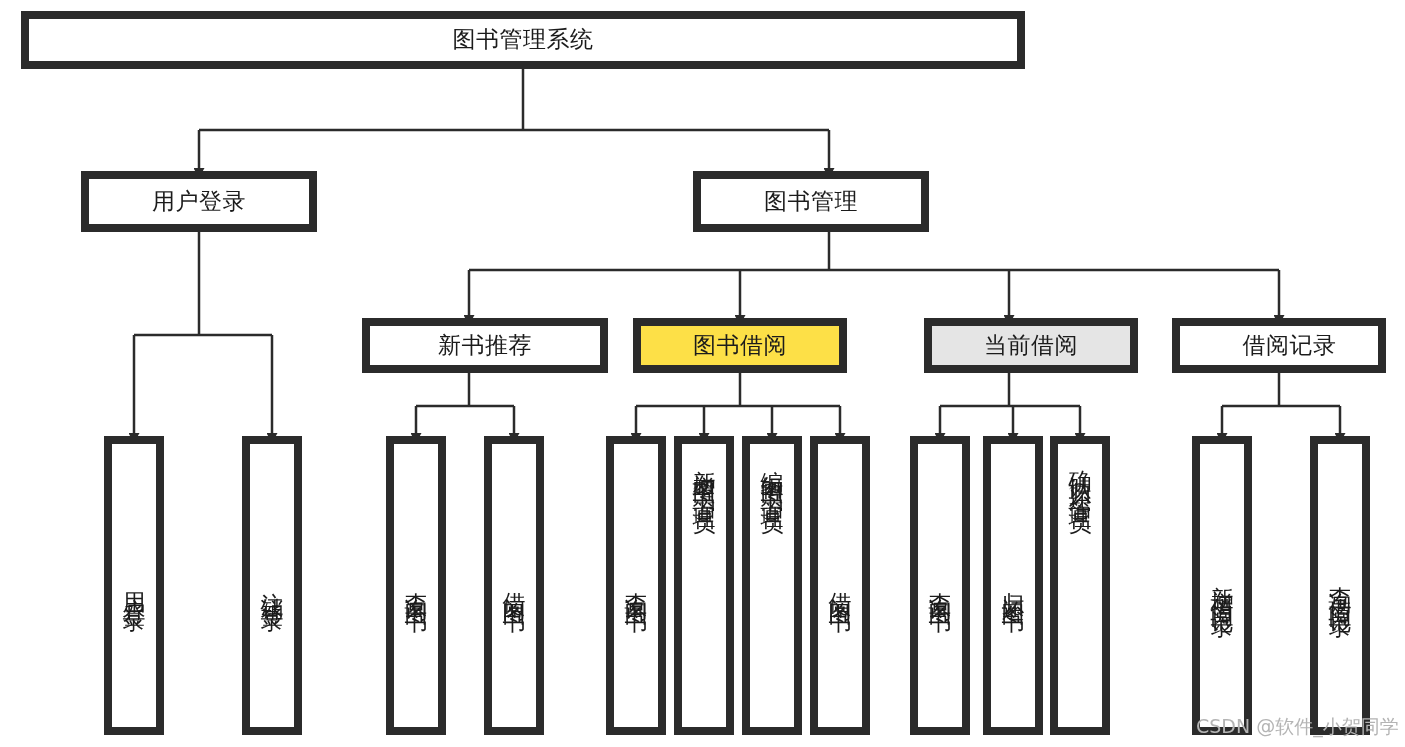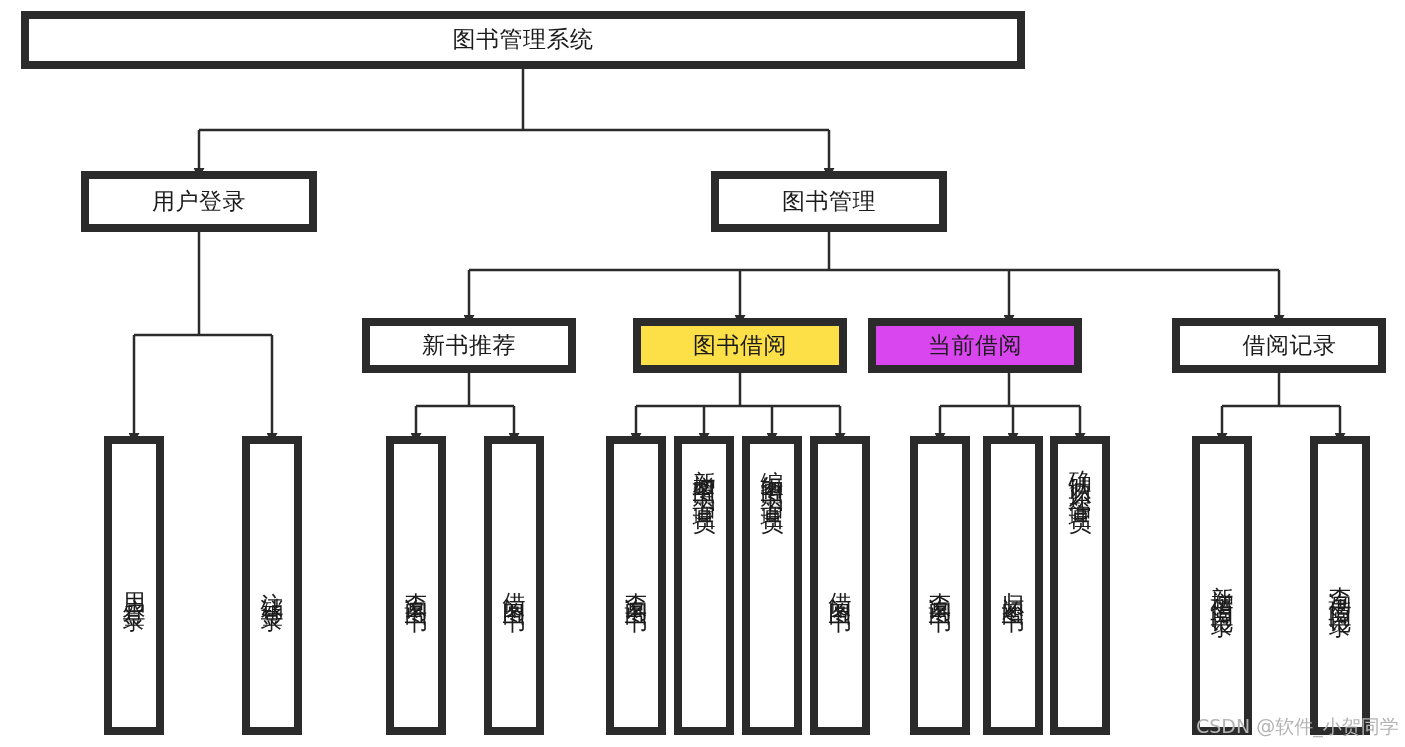--- a/index.html
+++ b/index.html
@@ -123,30 +123,30 @@
         <line x1="1340" y1="406" x2="1340" y2="434" stroke="#2b2b2b" stroke-width="2.5" marker-end="url(#arrow-head)"></line>
       </g>
   </svg>
   <div id="node-layer">
       <div class="node horiz root" style="left: 21px; top: 11px; width: 1004px; height: 58px; border-color: rgb(43, 43, 43); background: rgb(255, 255, 255);">
         <span class="node-label" style="color: rgb(27, 27, 27);">图书管理系统</span>
       </div>
       <div class="node horiz" style="left: 81px; top: 171px; width: 236px; height: 61px; border-color: rgb(43, 43, 43); background: rgb(255, 255, 255);">
         <span class="node-label" style="color: rgb(27, 27, 27);">用户登录</span>
       </div>
-      <div class="node horiz" style="left: 711px; top: 171px; width: 236px; height: 61px; border-color: rgb(43, 43, 43); background: rgb(255, 255, 255);">
+      <div class="node horiz" style="left: 693px; top: 171px; width: 236px; height: 61px; border-color: rgb(43, 43, 43); background: rgb(255, 255, 255);">
         <span class="node-label" style="color: rgb(27, 27, 27);">图书管理</span>
       </div>
-      <div class="node horiz" style="left: 362px; top: 318px; width: 214px; height: 55px; border-color: rgb(43, 43, 43); background: rgb(255, 255, 255);">
+      <div class="node horiz" style="left: 362px; top: 318px; width: 246px; height: 55px; border-color: rgb(43, 43, 43); background: rgb(255, 255, 255);">
         <span class="node-label" style="color: rgb(27, 27, 27);">新书推荐</span>
       </div>
       <div class="node horiz" style="left: 633px; top: 318px; width: 214px; height: 55px; border-color: rgb(43, 43, 43); background: #fde047;">
         <span class="node-label" style="color: rgb(27, 27, 27);">图书借阅</span>
       </div>
-      <div class="node horiz" style="left: 868px; top: 318px; width: 214px; height: 55px; border-color: rgb(43, 43, 43); background: #d946ef; justify-content: center;">
+      <div class="node horiz" style="left: 924px; top: 318px; width: 214px; height: 55px; border-color: rgb(43, 43, 43); background: #e5e5e5; justify-content: center;">
         <span class="node-label" style="color: rgb(27, 27, 27);">当前借阅</span>
       </div>
       <div class="node horiz" style="left: 1172px; top: 318px; width: 214px; height: 55px; border-color: rgb(43, 43, 43); background: rgb(255, 255, 255);">
         <span class="node-label" style="color: rgb(27, 27, 27); margin-left: 21px;">借阅记录</span>
       </div>
       <div class="node vert centered" style="left: 104px; top: 436px; width: 60px; height: 299px; border-color: rgb(43, 43, 43); background: rgb(255, 255, 255);">
         <span class="node-label" style="color: rgb(27, 27, 27);">用户登录</span>
       </div>
       <div class="node vert centered" style="left: 242px; top: 436px; width: 60px; height: 299px; border-color: rgb(43, 43, 43); background: rgb(255, 255, 255);">
         <span class="node-label" style="color: rgb(27, 27, 27);">注销登录</span>

